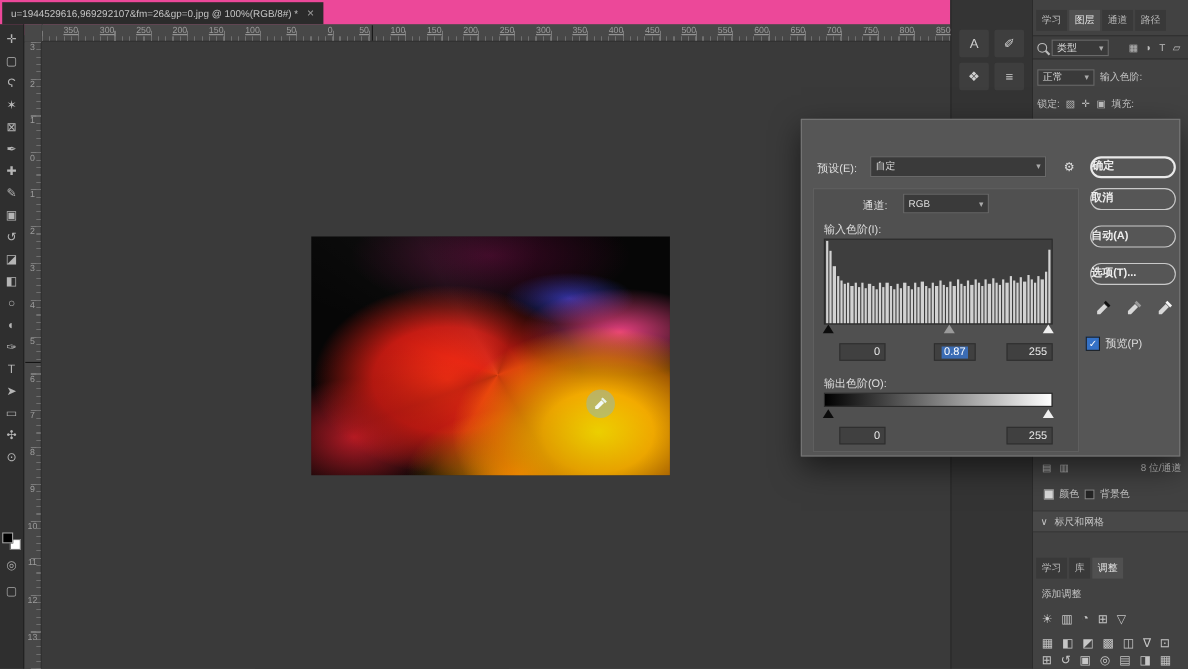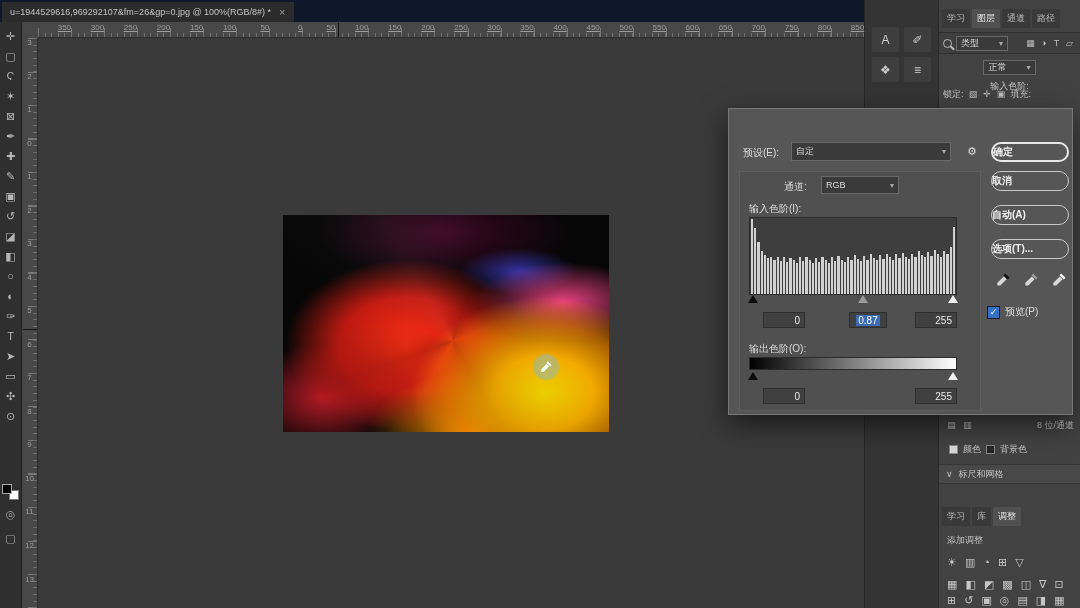--- a/index.html
+++ b/index.html
@@ -1,21 +1,21 @@
 <!DOCTYPE html>
 <html><head>
 <meta charset="utf-8">
 <style>
   html,body{margin:0;padding:0;}
   body{width:1080px;height:608px;background:#454545;overflow:hidden;position:relative;
        font-family:"Liberation Sans","DejaVu Sans",sans-serif;color:#ccc;}
   .app{position:absolute;inset:0;}
 
   
-  .doc-tab-bar{position:absolute;left:0;top:0;width:864px;height:32px;background:#0f172a;}
+  .doc-tab-bar{position:absolute;left:0;top:0;width:864px;height:32px;background:#ec4899;}
   .doc-tab{position:absolute;left:2px;top:2px;height:20px;background:#2b2b2b;display:flex;align-items:center;
            padding:0 8px;font-size:9px;color:#c5c5c5;gap:8px;max-width:560px;white-space:nowrap;}
   .doc-tab-close{color:#9a9a9a;font-size:11px;cursor:default;}
 
   
   .ruler-corner{position:absolute;left:22px;top:22px;width:16px;height:16px;background:#484848;
                 border-right:1px solid #2c2c2c;border-bottom:1px solid #2c2c2c;}
   .ruler-h{position:absolute;left:38px;top:22px;width:826px;height:16px;background:#484848;
            border-bottom:1px solid #2c2c2c;display:flex;box-sizing:border-box;}
   .ruler-h::after{content:"";position:absolute;left:0;bottom:0;width:100%;height:4px;
@@ -80,21 +80,21 @@
   .rp-row{position:absolute;left:0;width:100%;display:flex;align-items:center;box-sizing:border-box;}
   .rp-filter{top:32px;height:22px;background:#3e3e3e;border-top:1px solid #2f2f2f;border-bottom:1px solid #2f2f2f;gap:4px;padding:0 4px;}
   .mag{width:7px;height:7px;border:1.5px solid #bbb;border-radius:50%;position:relative;display:inline-block;flex:none;}
   .mag::after{content:"";position:absolute;width:5px;height:1.5px;background:#bbb;transform:rotate(45deg);right:-4px;bottom:-2px;}
   .mini-icon{font-size:9px;color:#bdbdbd;width:13px;text-align:center;}
   .filter-icons{margin-left:auto;display:flex;gap:0;}
   .dd{height:15px;background:#3a3a3a;border:1px solid #696969;display:inline-flex;align-items:center;gap:20px;
       font-size:9px;color:#ddd;padding:0 4px;box-sizing:border-box;}
   .arrow{font-size:8px;color:#aaa;margin-left:auto;}
   .rp-label{font-size:9px;color:#c3c3c3;white-space:nowrap;}
-  .rp-blend{top:60px;height:20px;gap:5px;padding:0 4px;flex-direction:column;}
+  .rp-blend{top:60px;height:20px;gap:5px;padding:0 4px;}
   .rp-lock{top:84px;height:20px;gap:3px;padding:0 4px;}
   .lock-icons{display:flex;gap:1px;}
   .rp-depth{top:416px;height:18px;gap:3px;padding:0 6px;}
   .rp-depth .right{margin-left:auto;}
   .rp-color{top:440px;height:18px;gap:5px;padding:0 10px;}
   .swatch{width:9px;height:9px;border:1px solid #888;display:inline-block;box-sizing:border-box;flex:none;}
   .swatch-fg{background:#d8d8d8;}
   .swatch-bg{background:#252525;}
   .rp-rg{top:464px;height:20px;background:#484848;border-top:1px solid #363636;border-bottom:1px solid #363636;gap:6px;padding:0 7px;}
   .rp-tabs2{top:506px;}

